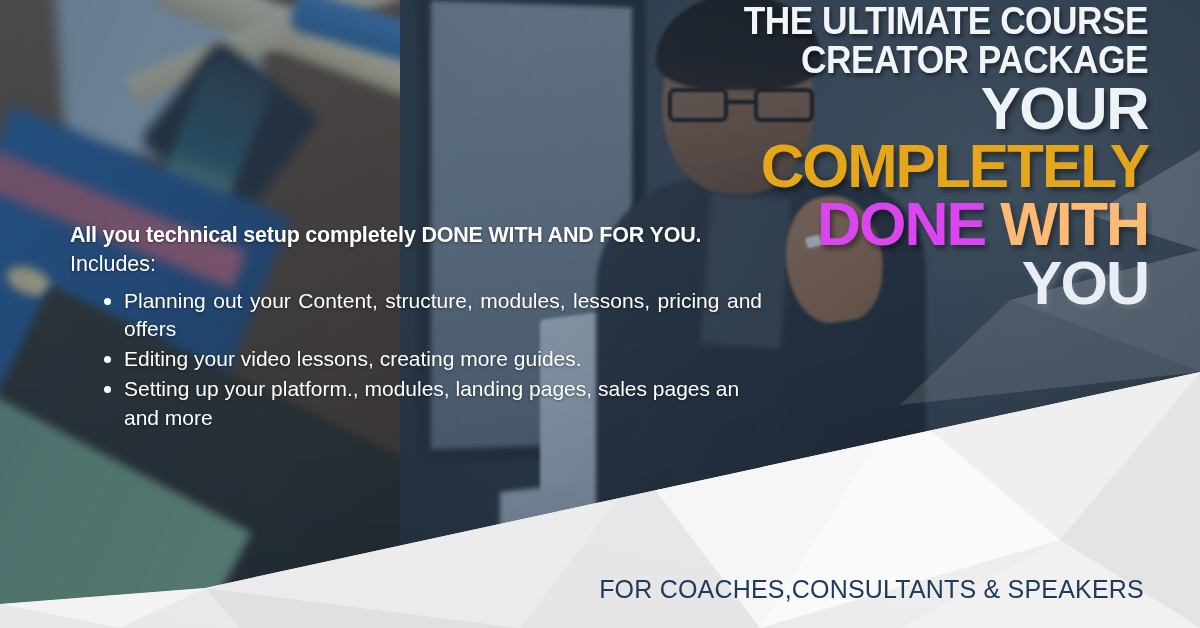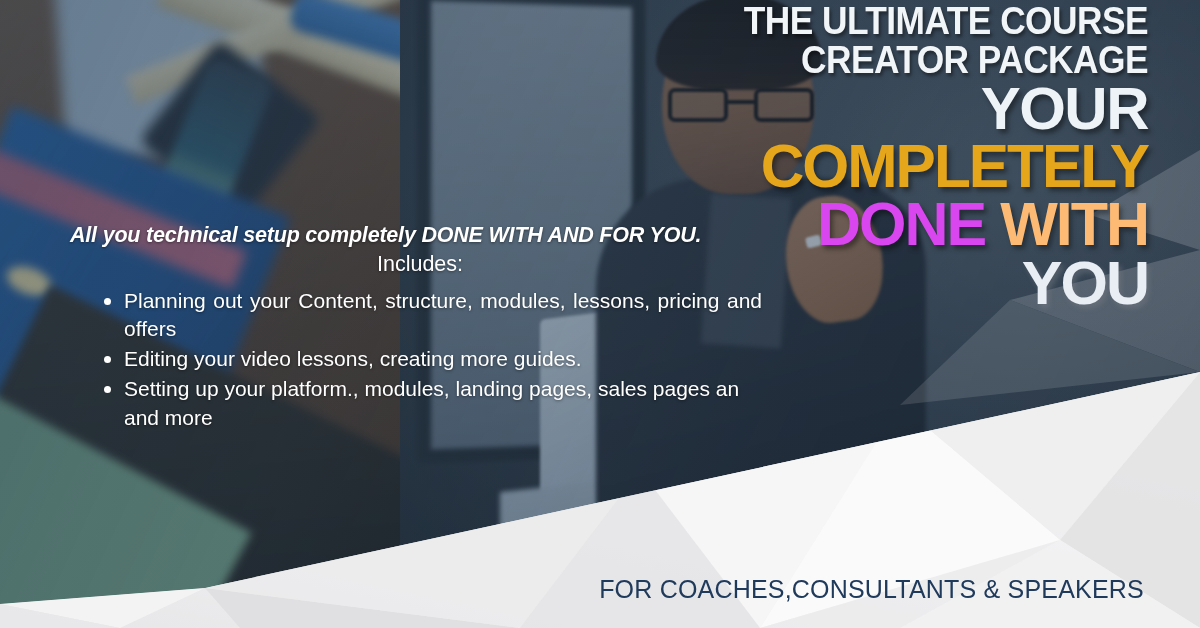--- a/index.html
+++ b/index.html
@@ -163,24 +163,23 @@
   
   .left-copy{
     position:absolute;left:70px;top:222px;width:700px;
     color:#ffffff;
     text-shadow:0 1px 3px rgba(0,0,0,.45);
     z-index:6;
   }
   .lead{
     font-size:21.5px;font-weight:bold;line-height:1.26;margin:0;
     letter-spacing:-.2px;
-    font-style:italic;
   }
   .includes{
-    font-size:21.5px;font-weight:normal;line-height:1.3;margin:2px 0 4px 0;text-align:center;
+    font-size:21.5px;font-weight:normal;line-height:1.3;margin:2px 0 4px 0;
   }
   ul.bullets{
     list-style:none;margin:8px;padding:0 0 0 22px;
   }
   ul.bullets li{
     position:relative;padding-left:24px;
     font-size:21px;font-weight:normal;line-height:1.34;
     margin-bottom:2px;
   }
   ul.bullets li::before{

